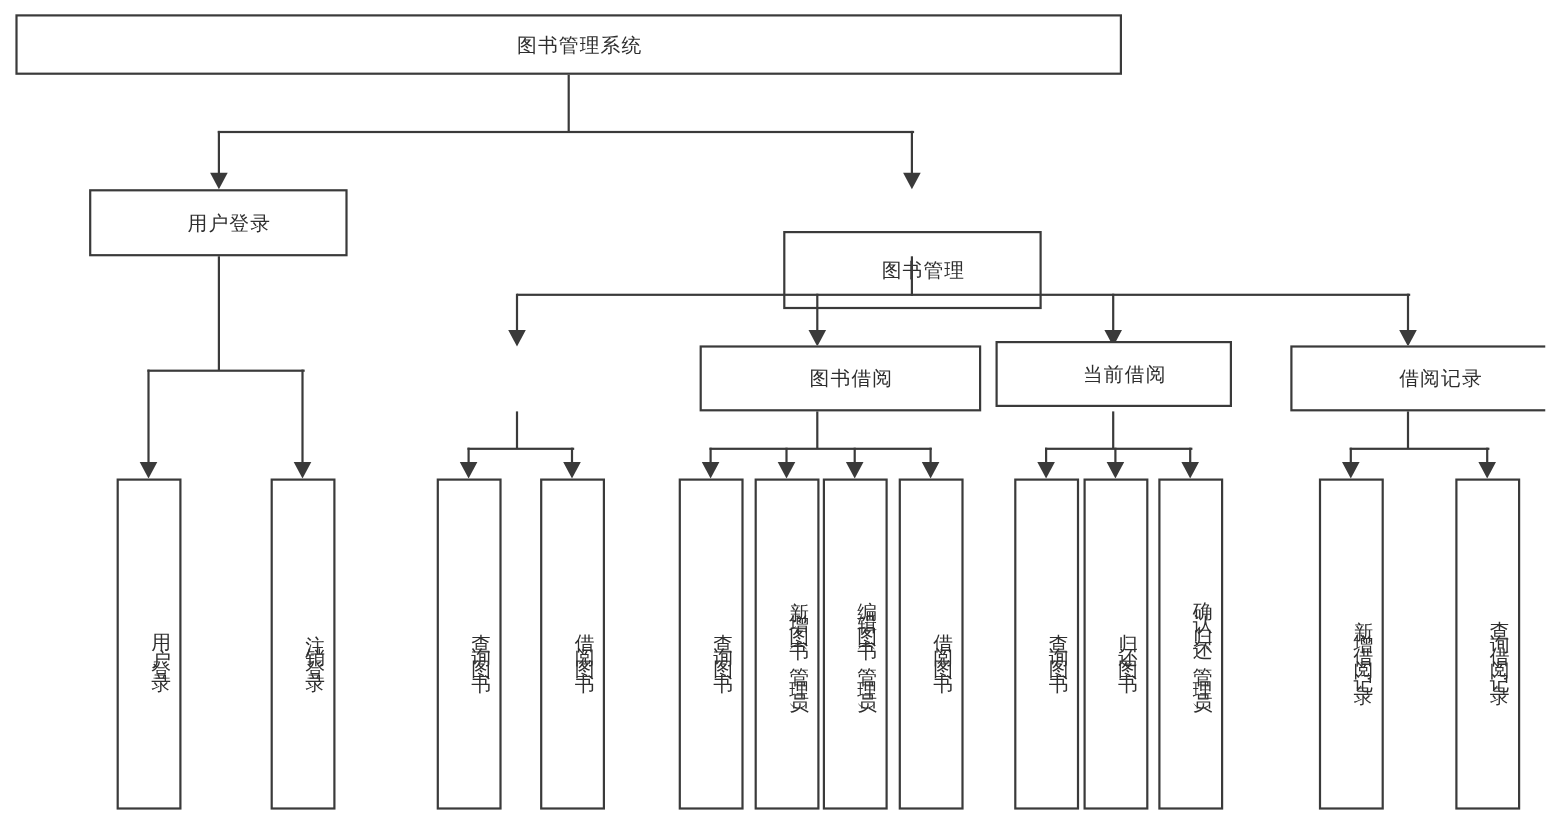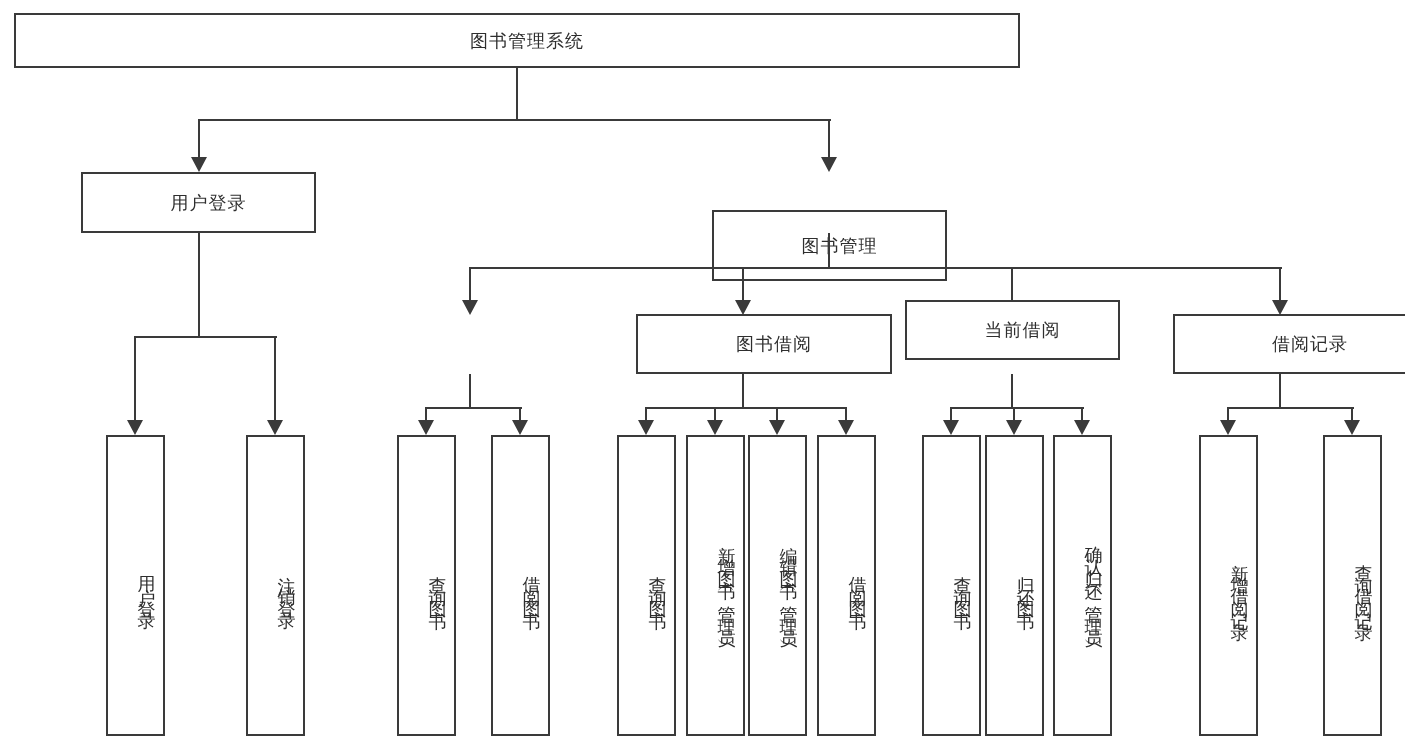--- a/index.html
+++ b/index.html
@@ -101,21 +101,21 @@
   <div class="vline" style="left:742px;top:267px;height:35px;"></div>
   <div class="arrow" style="left:735px;top:300px;"></div>
   <div class="vline" style="left:1011px;top:267px;height:35px;"></div>
   <div class="arrow" style="left:1004px;top:300px;"></div>
   <div class="vline" style="left:1279px;top:267px;height:35px;"></div>
   <div class="arrow" style="left:1272px;top:300px;"></div>
 
   <div class="box" style="left:636px;top:314px;width:256px;height:60px;">
     <span class="hlabel">图书借阅</span>
   </div>
-  <div class="box" style="left:905px;top:300px;width:215px;height:60px;">
+  <div class="box" style="left:905px;top:310px;width:215px;height:60px;">
     <span class="hlabel">当前借阅</span>
   </div>
   <div class="box" style="left:1173px;top:314px;width:254px;height:60px;">
     <span class="hlabel">借阅记录</span>
   </div>
 
   <div class="vline" style="left:469px;top:374px;height:34px;"></div>
   <div class="hline" style="left:425px;top:407px;width:97px;"></div>
   <div class="vline" style="left:425px;top:407px;height:14px;"></div>
   <div class="arrow" style="left:418px;top:420px;"></div>

